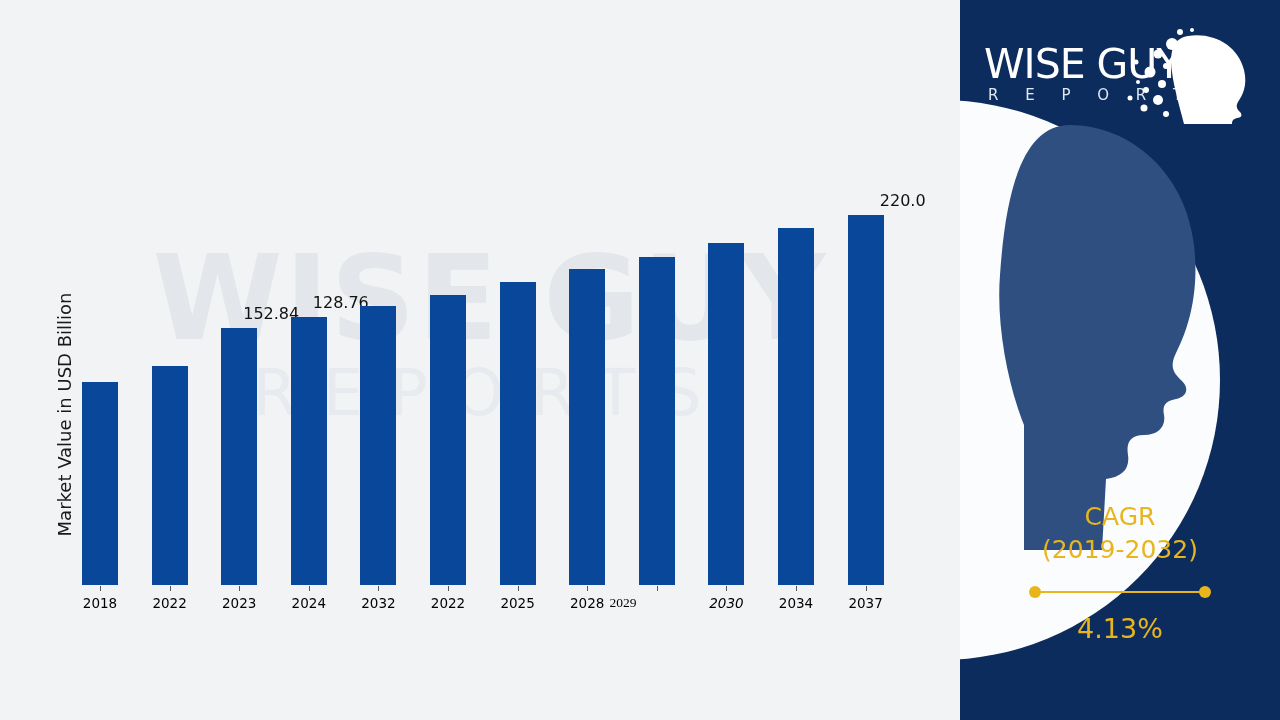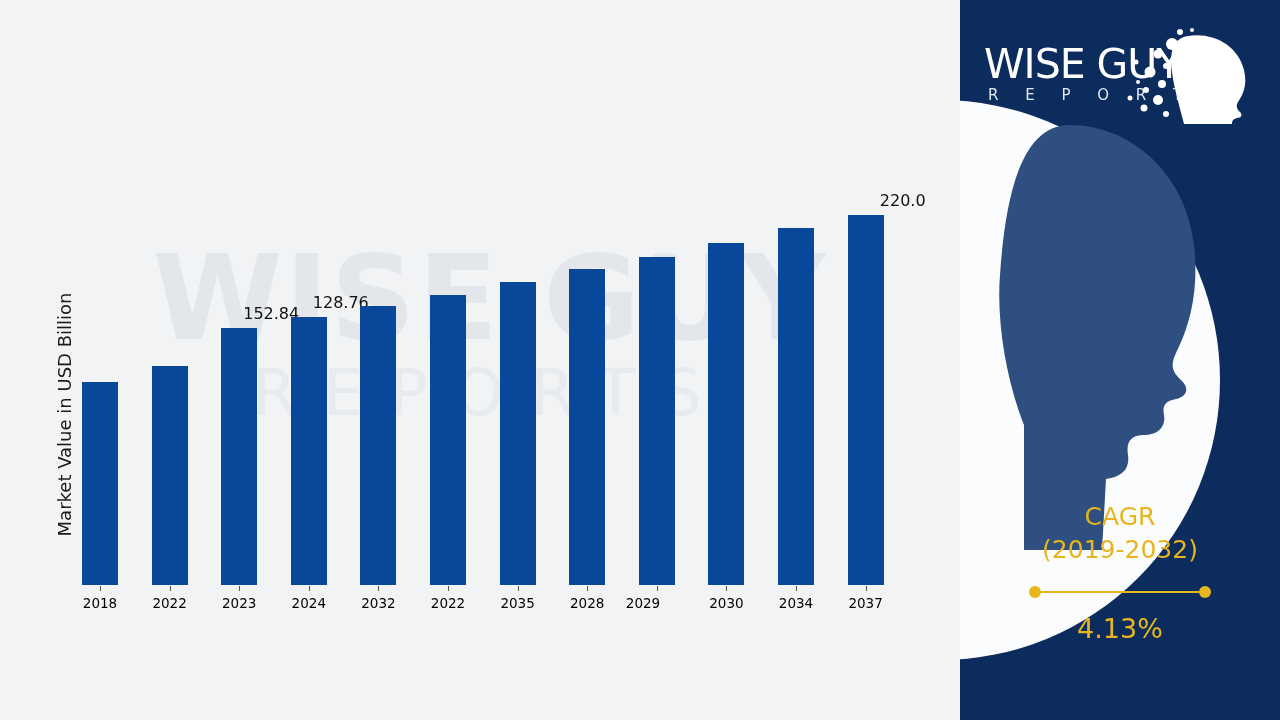--- a/index.html
+++ b/index.html
@@ -152,30 +152,30 @@
         <div class="tick-mark" style="left: 308.8px;"></div>
         <div class="tick-label" style="left: 268.8px;">2024</div>
         <div class="bar" style="left: 360.4px; height: 279.182px; top: 305.818px; bottom: auto; background: rgb(9, 71, 155);"></div>
         <div class="tick-mark" style="left: 378.4px;"></div>
         <div class="tick-label" style="left: 338.4px;">2032</div>
         <div class="bar" style="left: 430px; height: 290.114px; top: 294.886px; bottom: auto; background: rgb(9, 71, 155);"></div>
         <div class="tick-mark" style="left: 448px;"></div>
         <div class="tick-label" style="left: 408px;">2022</div>
         <div class="bar" style="left: 499.6px; height: 303.064px; top: 281.936px; bottom: auto; background: rgb(9, 71, 155);"></div>
         <div class="tick-mark" style="left: 517.6px;"></div>
-        <div class="tick-label" style="left: 477.6px;">2035</div>
+        <div class="tick-label" style="left: 477.6px;">2025</div>
         <div class="bar" style="left: 569.2px; height: 316.014px; top: 268.986px; bottom: auto; background: rgb(9, 71, 155);"></div>
         <div class="tick-mark" style="left: 587.2px;"></div>
         <div class="tick-label" style="left: 547.2px;">2028</div>
         <div class="bar" style="left: 638.8px; height: 328.123px; top: 256.877px; bottom: auto; background: rgb(9, 71, 155);"></div>
         <div class="tick-mark" style="left: 656.8px;"></div>
-        <div class="tick-label" style="left: 603px;">2029</div>
+        <div class="tick-label" style="left: 583px; font-family: Liberation Serif, serif;">2029</div>
         <div class="bar" style="left: 708.4px; height: 342.082px; top: 242.918px; bottom: auto; background: rgb(9, 71, 155);"></div>
         <div class="tick-mark" style="left: 726.4px;"></div>
-        <div class="tick-label" style="left: 686.4px;">2030</div>
+        <div class="tick-label" style="left: 686.4px; font-style: italic;">2030</div>
         <div class="bar" style="left: 778px; height: 357.05px; top: 227.95px; bottom: auto; background: rgb(9, 71, 155);"></div>
         <div class="tick-mark" style="left: 796px;"></div>
         <div class="tick-label" style="left: 756px;">2034</div>
         <div class="bar" style="left: 847.6px; height: 370px; top: 215px; bottom: auto; background: rgb(9, 71, 155);"></div>
         <div class="bar-label" style="left: 805.6px; top: 191px;">220.0</div>
         <div class="tick-mark" style="left: 865.6px;"></div>
         <div class="tick-label" style="left: 825.6px;">2037</div>
       </div>
 
   </div>

